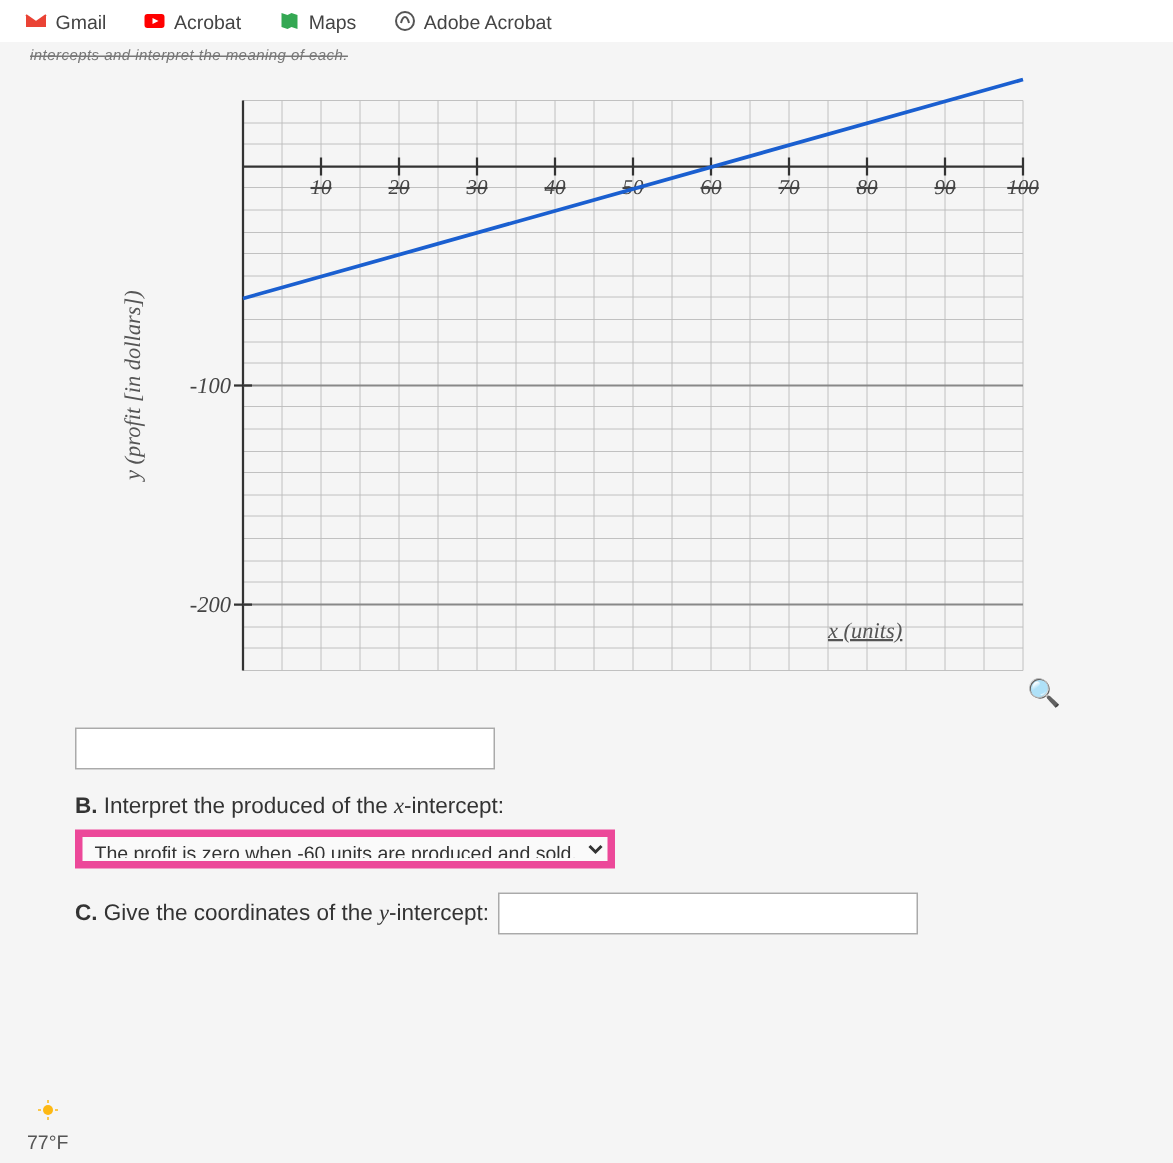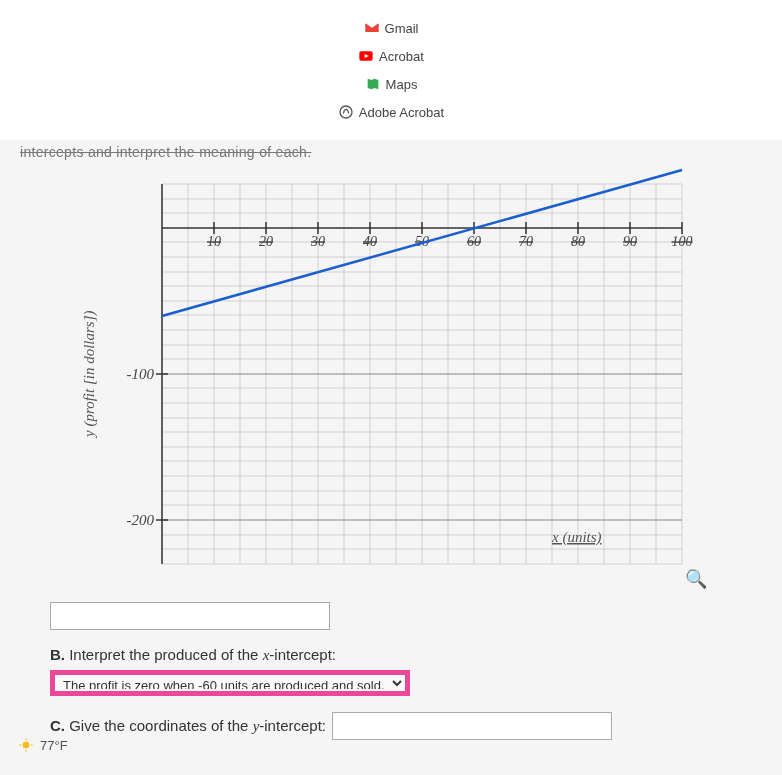--- a/index.html
+++ b/index.html
@@ -6,41 +6,41 @@
     body {
       font-family: Arial, sans-serif;
       background: #f5f5f5;
       width: 782px;
       height: 775px;
       overflow: hidden;
       position: relative;
     }
     .bookmarks {
       display: flex;
-      gap: 12px;
-      padding: 20px 16px;
+      gap: 24px;
+      padding: 6px 16px;
       background: #fff;
       font-size: 13px;
       color: #444;
       align-items: center;
-      flex-direction: column;
     }
     .bookmark {
       display: flex;
       align-items: center;
       gap: 5px;
       cursor: pointer;
     }
     .bookmark svg { width: 16px; height: 16px; }
     .content {
       padding: 4px 20px 10px 20px;
     }
     .cutoff {
+      font-style: italic;
       color: #777;
-      font-size: 14px;
+      font-size: 10px;
       text-decoration: line-through;
       margin-bottom: 4px;
       letter-spacing: 0.3px;
     }
     .chart-container {
       position: relative;
       display: flex;
       margin-bottom: 18px;
       justify-content: center;
     }
@@ -96,27 +96,28 @@
       border: 5px solid #ec4899;
       height: 26px;
       padding: 2px 4px;
       font-size: 13px;
       color: #333;
       background: #fafafa;
       max-width: 420px;
     }
     .footer {
       position: absolute;
-      bottom: 22px;
+      bottom: 6px;
       left: 18px;
       display: flex;
       align-items: center;
       gap: 6px;
       font-size: 13px;
       color: #555;
+      flex-direction: column;
     }
     .footer svg { width: 16px; height: 16px; }
   </style>
 </head>
 <body>
 
 <div class="bookmarks">
   <div class="bookmark">
     <svg viewBox="0 0 24 24">
         <path fill="#EA4335" d="M2 6l10 7 10-7v12H2z"></path>

